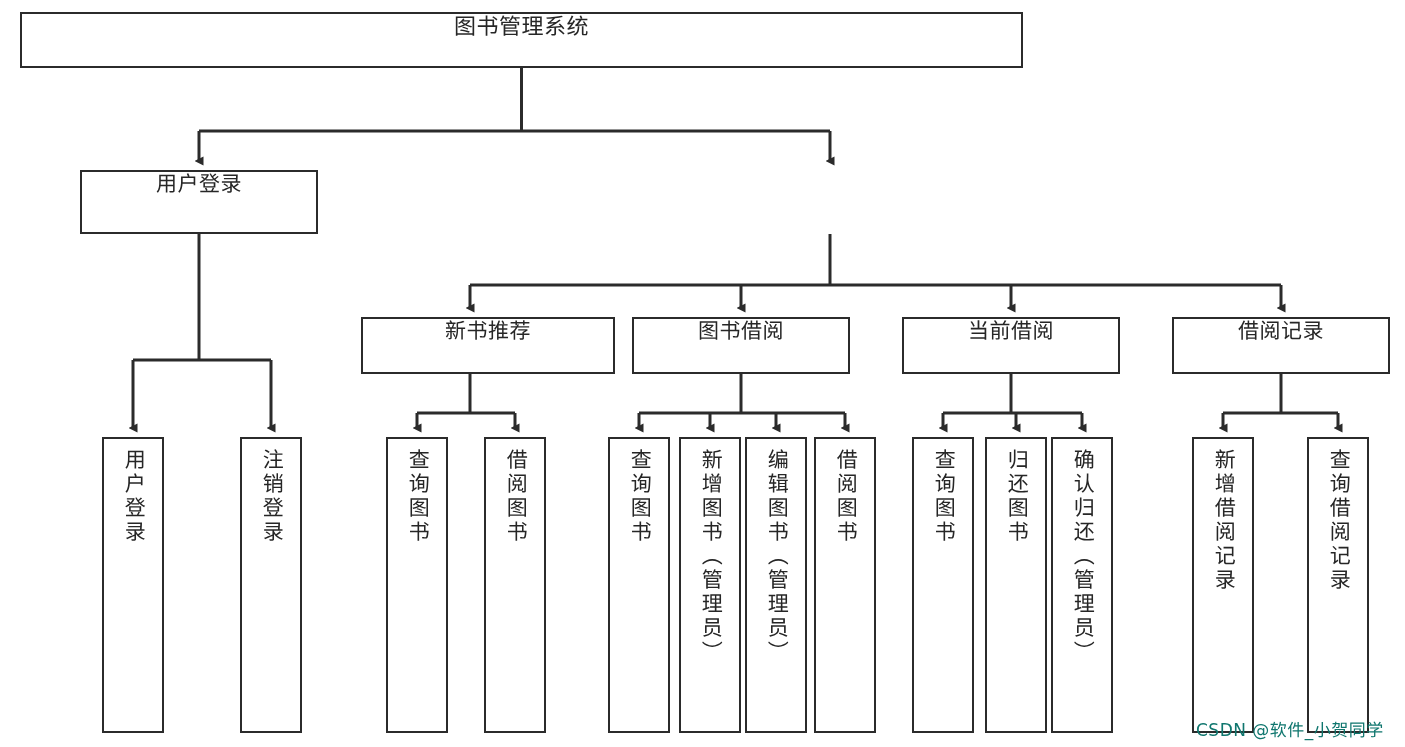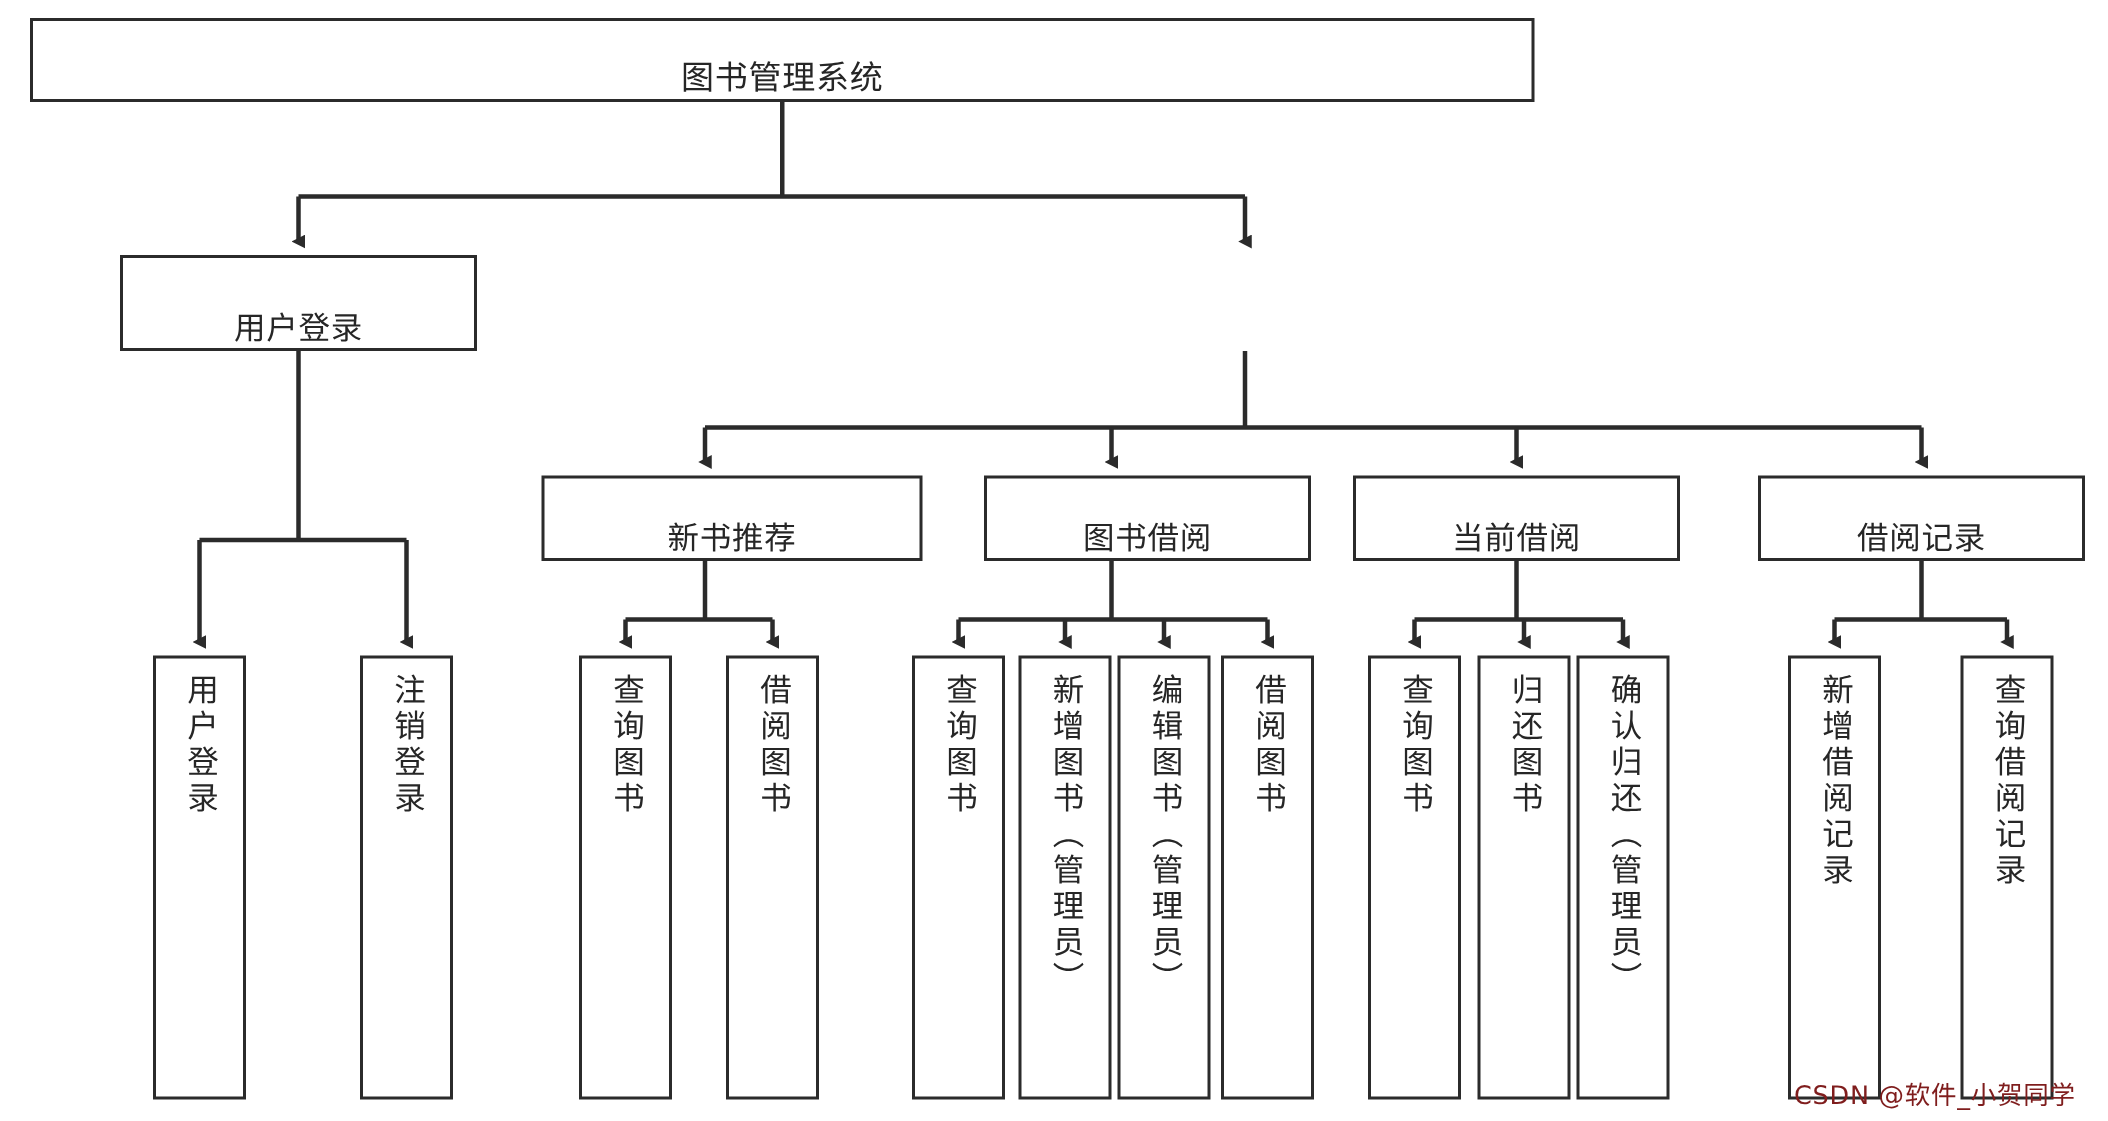--- a/index.html
+++ b/index.html
@@ -25,21 +25,21 @@
     width: 1405px;
     height: 747px;
     pointer-events: none;
   }
   .node {
     position: absolute;
     box-sizing: border-box;
     background: #ffffff;
     border: 2px solid #2b2b2b;
     display: flex;
-    align-items: flex-end;
+    align-items: flex-start;
     justify-content: center;
     color: #262626;
   }
   .node .label {
     display: block;
     text-align: center;
     line-height: 1.18;
     white-space: nowrap;
   }
   
@@ -61,21 +61,21 @@
     writing-mode: vertical-rl;
     text-orientation: upright;
     font-size: 21px;
     line-height: 1.08;
     letter-spacing: 3px;
     white-space: nowrap;
   }
   .watermark {
     position: absolute;
     font-size: 17px;
-    color: #7f1d1d;
+    color: #0f766e;
     white-space: nowrap;
     letter-spacing: 0.5px;
   }
 </style>
 </head>
 <body>
 
 <div id="canvas">
 
   <svg id="edge-layer" viewBox="0 0 1405 747" xmlns="http://www.w3.org/2000/svg">
@@ -125,21 +125,21 @@
     <span class="label">图书管理系统</span>
   </div>
 
   <div class="node horiz" style="left: 80px; top: 170px; width: 238px; height: 64px;">
     <span class="label">用户登录</span>
   </div>
 
   <div class="node horiz" style="left: 361px; top: 317px; width: 254px; height: 57px;">
     <span class="label">新书推荐</span>
   </div>
-  <div class="node horiz" style="left: 656px; top: 317px; width: 218px; height: 57px;">
+  <div class="node horiz" style="left: 632px; top: 317px; width: 218px; height: 57px;">
     <span class="label">图书借阅</span>
   </div>
   <div class="node horiz" style="left: 1172px; top: 317px; width: 218px; height: 57px;">
     <span class="label">借阅记录</span>
   </div>
   <div class="node horiz" style="left: 902px; top: 317px; width: 218px; height: 57px;">
     <span class="label">当前借阅</span>
   </div>
 
   <div class="node vert" style="left: 102px; top: 437px; width: 62px; height: 296px;">

